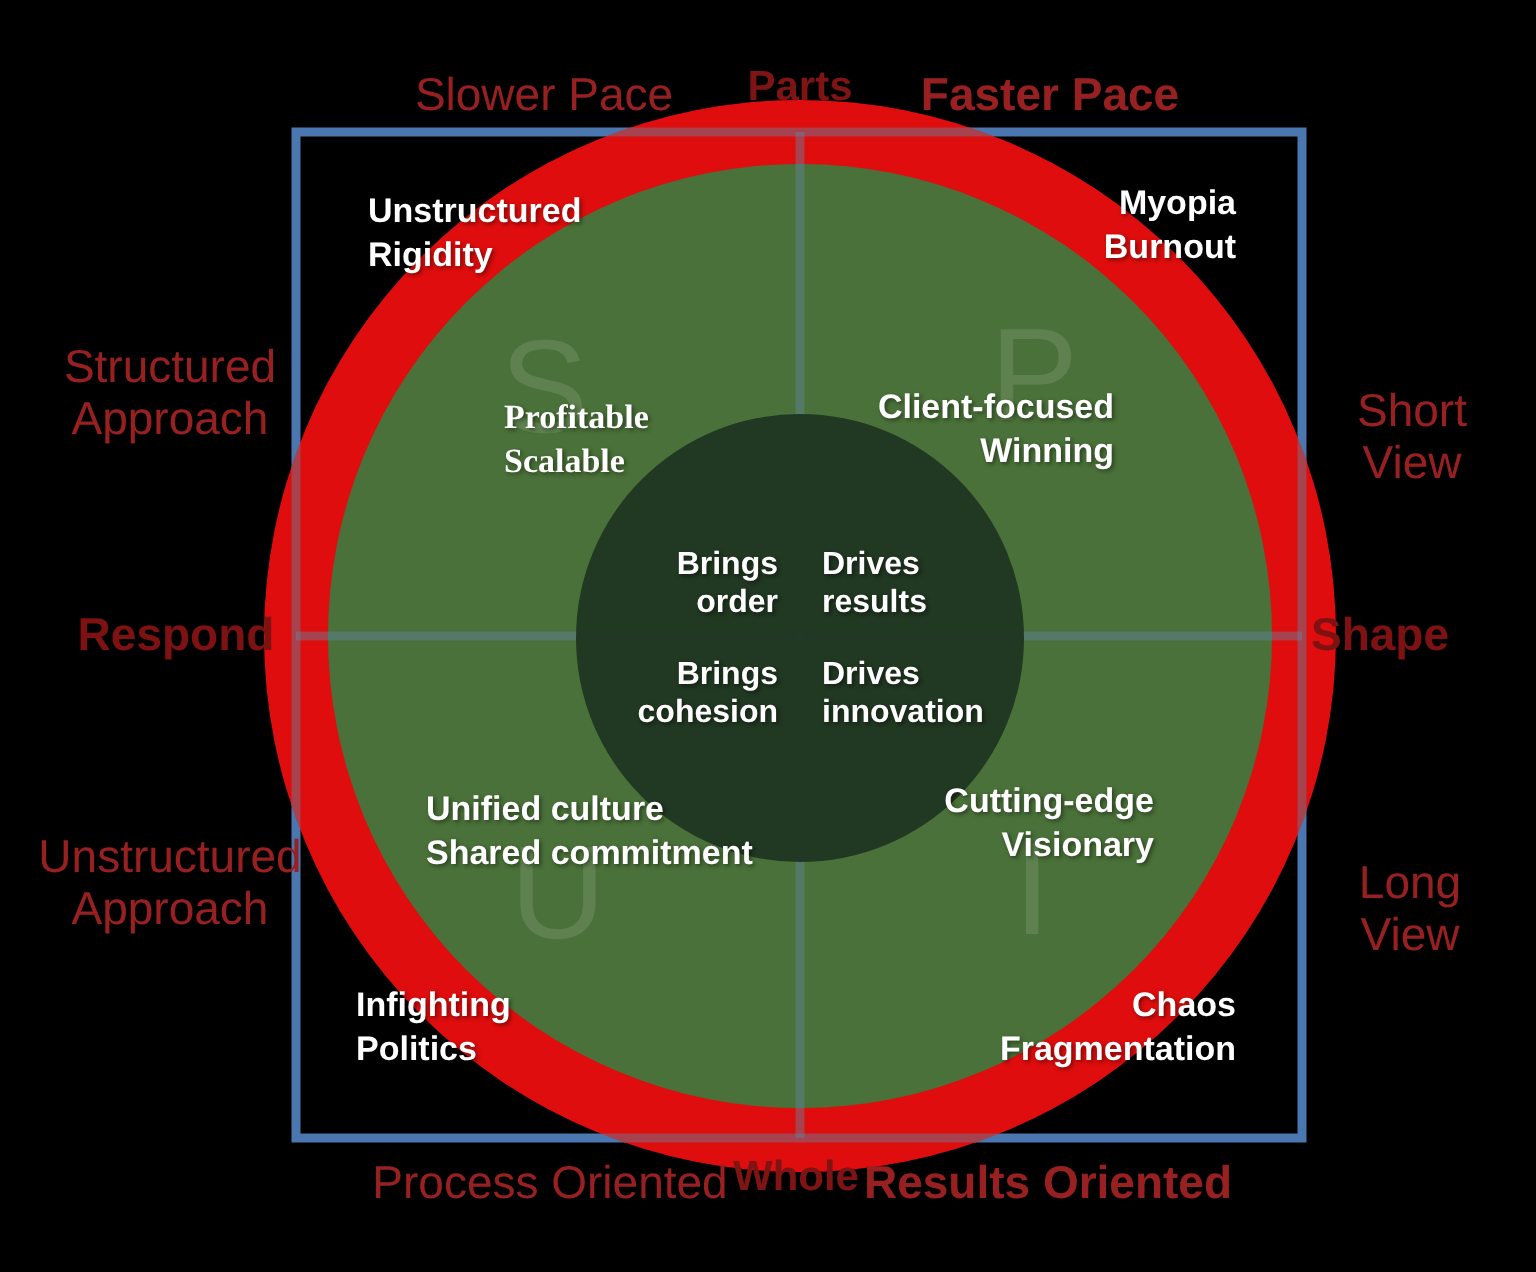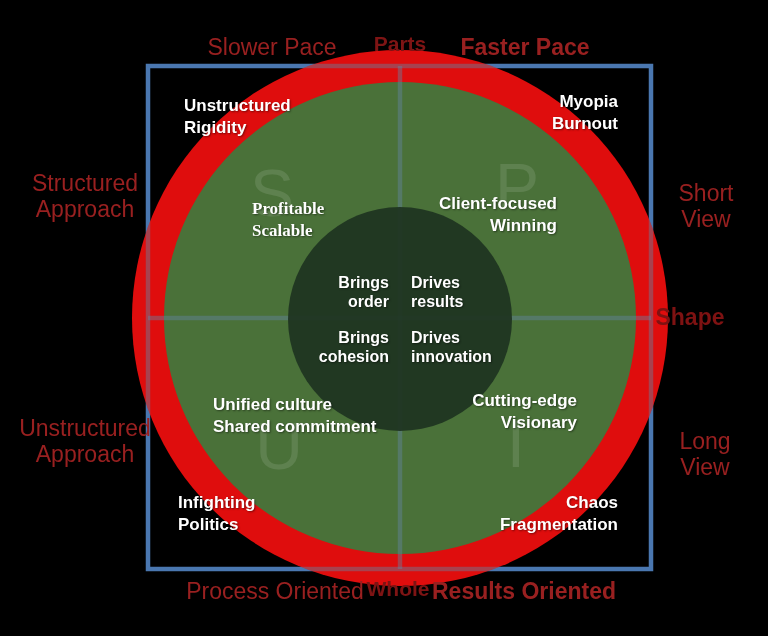--- a/index.html
+++ b/index.html
@@ -55,24 +55,25 @@
 
     <circle cx="400" cy="319" r="112" fill-opacity="0.93" fill="#1e3420"></circle>
   </svg>
 
   <div class="lbl olabel" style="left:272px;top:34px;">Slower Pace</div>
   <div class="lbl obold" style="left:400px;top:32px;">Parts</div>
   <div class="lbl olabel" style="left:525px;top:34px;font-weight:bold;">Faster Pace</div>
 
   <div class="lbl olabel" style="left:85px;top:170px;">Structured
 Approach</div>
+  <div class="lbl sbold" style="left:88px;top:304px;">Respond</div>
   <div class="lbl olabel" style="left:85px;top:415px;">Unstructured
 Approach</div>
 
-  <div class="lbl olabel" style="left:706px;top:180px;">Short View</div>
+  <div class="lbl olabel" style="left:706px;top:192px;">Short View</div>
   <div class="lbl sbold" style="left:690px;top:304px;">Shape</div>
   <div class="lbl olabel" style="left:705px;top:428px;">Long View</div>
 
   <div class="lbl olabel" style="left:275px;top:578px;">Process Oriented</div>
   <div class="lbl obold" style="left:398px;top:577px;">Whole</div>
   <div class="lbl olabel" style="left:524px;top:578px;font-weight:bold;">Results Oriented</div>
 
   <div class="lbl wq ta-l" style="left:184px;top:95px;">Unstructured
 Rigidity</div>
   <div class="lbl wq ta-r" style="right:150px;top:91px;">Myopia

